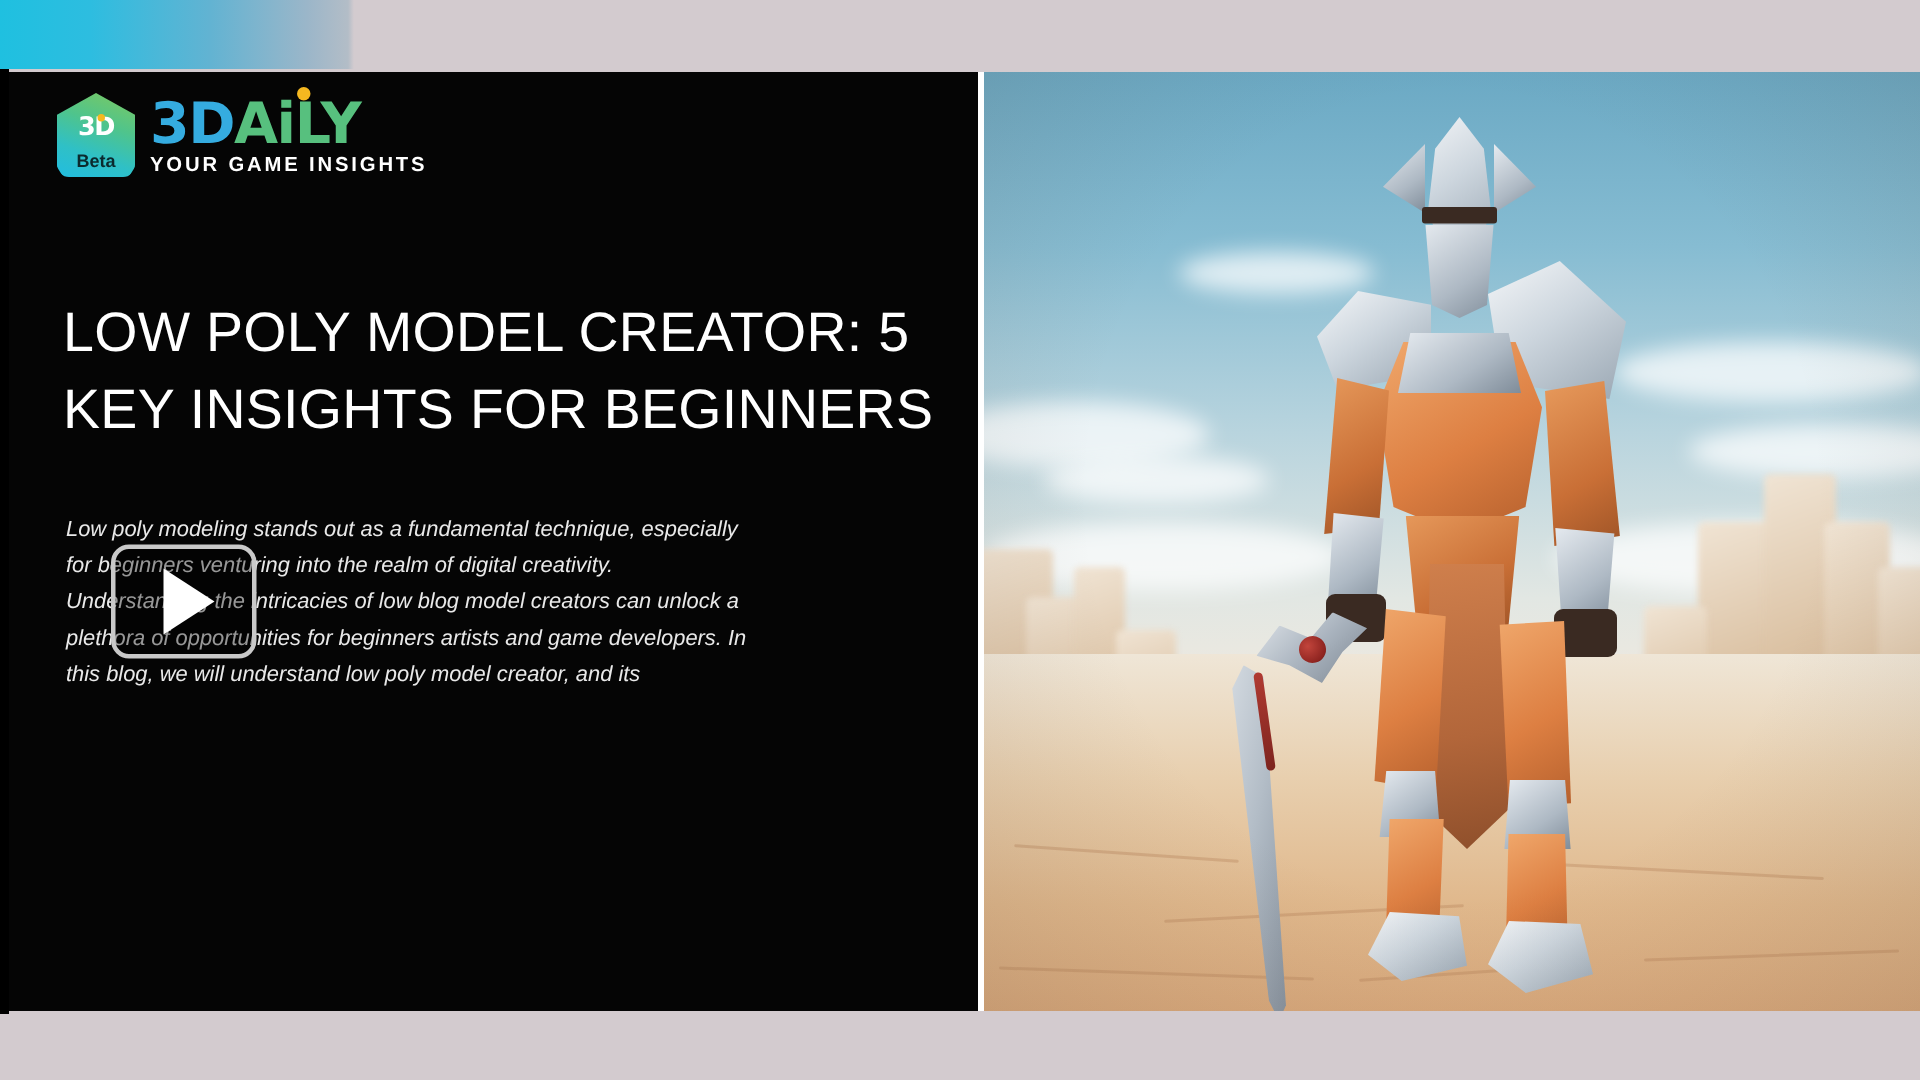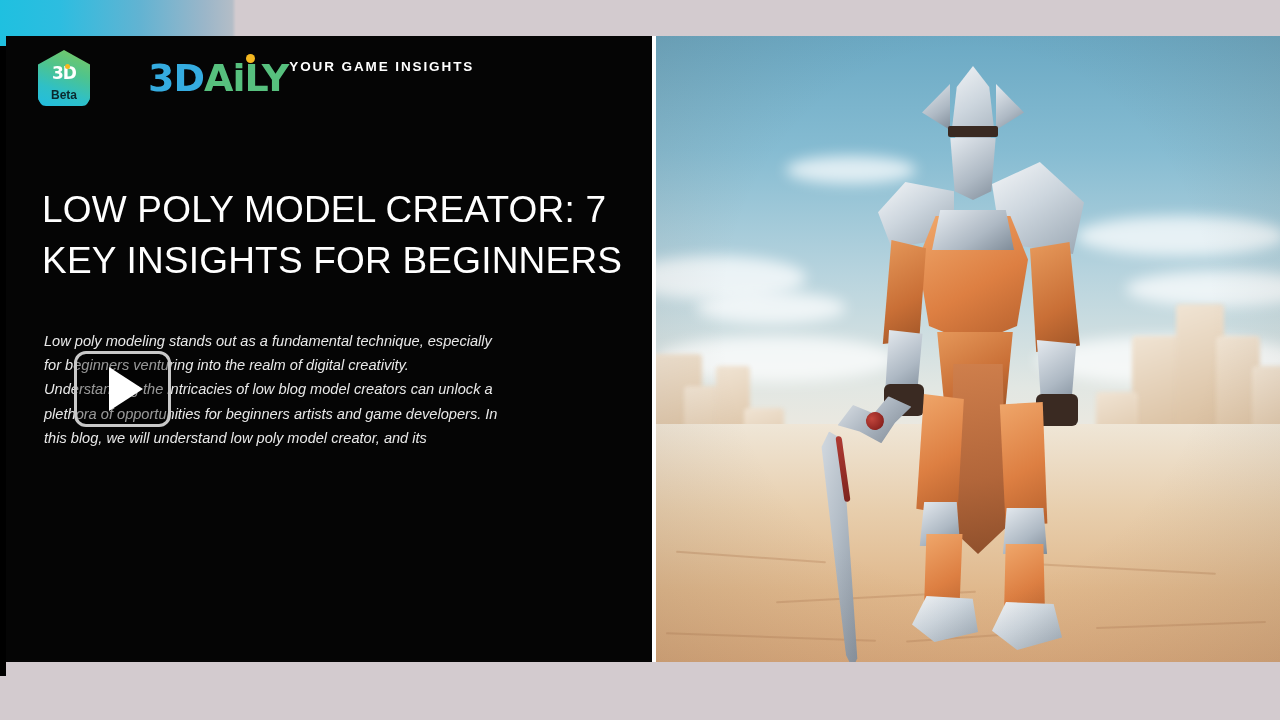--- a/index.html
+++ b/index.html
@@ -16,21 +16,21 @@
     background:linear-gradient(90deg,
         #1fc0e0 0px, #2dbde0 60px, #62b3d2 140px, #9bb6c9 205px,
         #b3bdc7 232px, #d3cbcf 236px, #d3cbcf 1280px);
   }
   #bg-top   { position:absolute; left:0; top:0;  width:1280px; height:46px; overflow:hidden; }
   #bg-bot   { position:absolute; left:0; top:676px; width:1280px; height:44px; overflow:hidden; }
   #bg-left  { position:absolute; left:0; top:46px; width:6px; height:630px; background:#000; }
 
   
   #card {
-    position:absolute; left:6px; top:36px; width:1274px; height:626px;
+    position:absolute; left:6px; top:48px; width:1274px; height:626px;
     background:#d946ef; overflow:hidden;
   }
 
   
   #left-panel {
     position:absolute; left:0; top:0; width:646px; height:626px;
     background:#050505; padding:0;
   }
 
   
@@ -53,21 +53,21 @@
   }
   #logo-badge .badge-dot {
     position:absolute; left:27px; top:14px; width:5px; height:5px;
     border-radius:50%; background:#f5b820;
   }
   #logo-badge .badge-beta {
     position:relative; z-index:3; margin-bottom:4px;
     color:#0b2a2e; font-size:12px; font-weight:bold;
     font-family:Liberation Sans, sans-serif;
   }
-  #logo-word { display:flex; flex-direction:row; gap:1px;margin-left:48px; }
+  #logo-word { display:flex; flex-direction:column; gap:1px; }
   #logo-main {
     font-size:38px; font-weight:bold; letter-spacing:-1px; line-height:1;
     font-family:"DejaVu Sans", sans-serif; white-space:nowrap;
   }
   #logo-main .part-3d   { color:#35ace0; }
   #logo-main .part-aily { color:#57c07e; position:relative; }
   #logo-main .i-dot {
     position:absolute; left:42px; top:-2px; width:9px; height:9px;
     border-radius:50%; background:#f5b820;
   }
@@ -173,21 +173,21 @@
         <div class="badge-glyph">3D</div>
         <div class="badge-dot"></div>
         <div class="badge-beta">Beta</div>
       </div>
       <div id="logo-word">
         <div id="logo-main"><span class="part-3d">3D</span><span class="part-aily"><span>AiLY</span><span class="i-dot"></span></span></div>
         <div id="logo-tag">YOUR GAME INSIGHTS</div>
       </div>
     </div>
 
-    <h1 id="headline">LOW POLY MODEL CREATOR: 7 KEY INSIGHTS FOR BEGINNERS</h1>
+    <h1 id="headline">LOW POLY MODEL CREATOR: 5 KEY INSIGHTS FOR BEGINNERS</h1>
 
     <div id="body-copy">
       <span class="ln">Low poly modeling  stands  out as a fundamental  technique, especially</span>
       <span class="ln">for beginners  venturing  into the realm  of digital  creativity.</span>
       <span class="ln">Understanding  the intricacies of low blog model  creators can unlock a</span>
       <span class="ln">plethora  of opportunities  for beginners  artists  and game  developers.  In</span>
       <span class="ln">this blog,  we will  understand  low poly model  creator, and its</span>
     </div>
 
     <div id="play-overlay">

